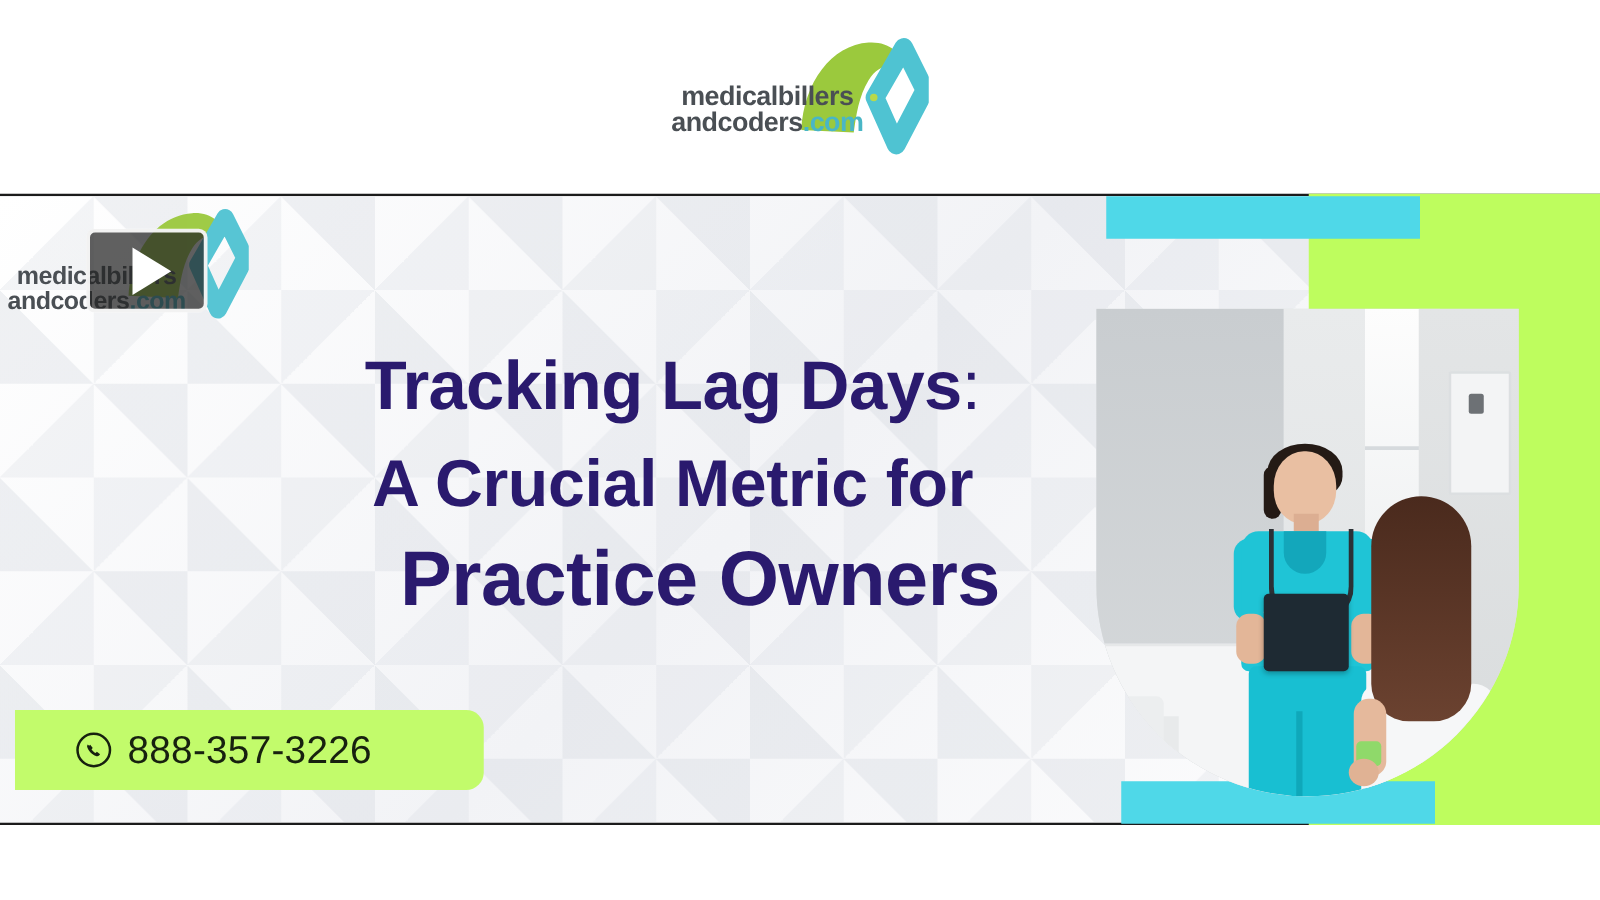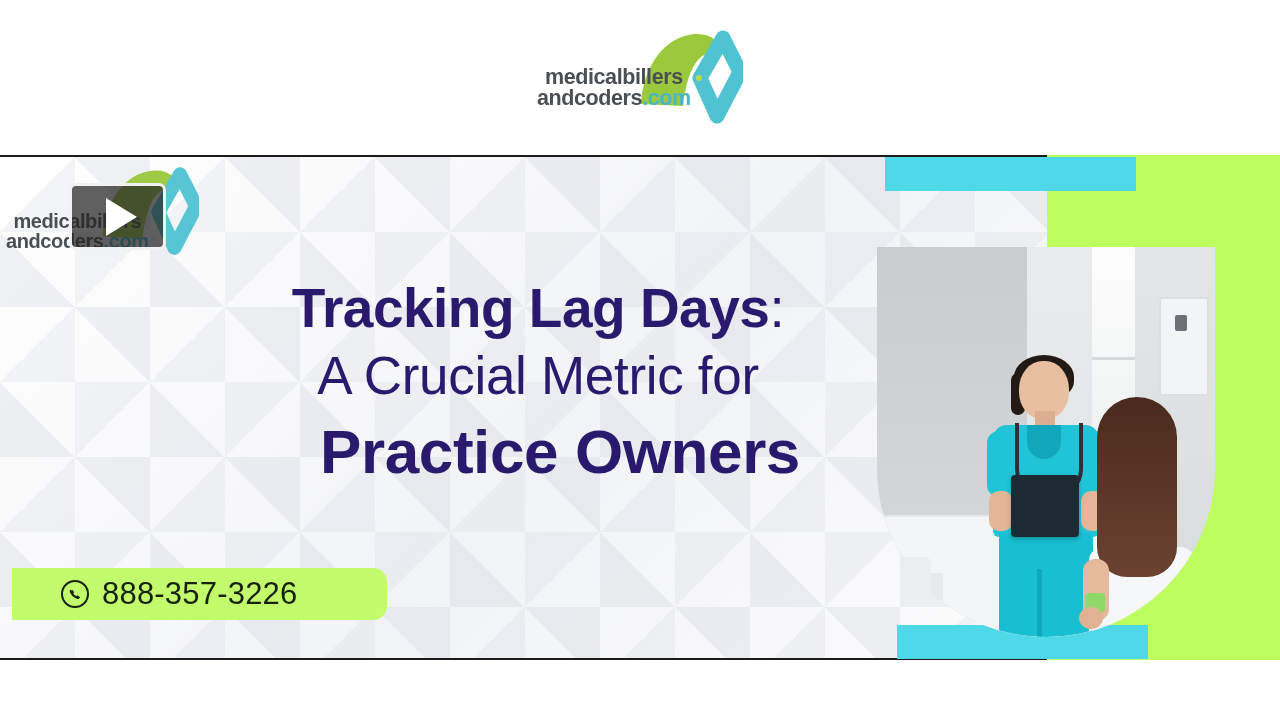--- a/index.html
+++ b/index.html
@@ -111,26 +111,26 @@
   .p-cup{position:absolute;left:-4px;top:196px;width:20px;height:20px;background:#8fd96a;border-radius:4px;}
   .p-jeans{position:absolute;left:6px;top:238px;width:118px;height:60px;background:#9fb3c8;border-radius:8px;}
 
   
   .hero-title{
     position:absolute;left:218px;top:276px;width:640px;
     color:#2a1a6e;line-height:1.18;
   }
   .title-l1{font-size:55px;font-weight:bold;letter-spacing:-0.5px;display:block;}
   .title-l1 .thin{font-weight:normal;}
-  .title-l2{font-size:53px;font-weight:normal;letter-spacing:-0.3px;display:block;margin-top:4px;}
+  .title-l2{font-size:53px;font-weight:bold;letter-spacing:-0.3px;display:block;margin-top:16px;}
   .title-l3{font-size:62px;font-weight:bold;letter-spacing:-0.4px;display:block;margin-top:8px;margin-left:44px;}
 
   
   .phone-pill{
-    position:absolute;left:12px;top:568px;width:375px;height:52px;
+    position:absolute;left:12px;top:568px;width:375px;height:64px;
     background:#c2fb6b;border-radius:0 14px 14px 0;
     display:flex;align-items:center;gap:12px;padding-left:48px;
     box-sizing:border-box;
   }
   .phone-icon{width:30px;height:30px;flex:0 0 30px;}
   .phone-number{font-size:31px;color:#17210f;letter-spacing:0.2px;white-space:nowrap;}
 
   
   .video-logo-overlay{
     position:absolute;left:4px;top:163px;width:200px;height:105px;

